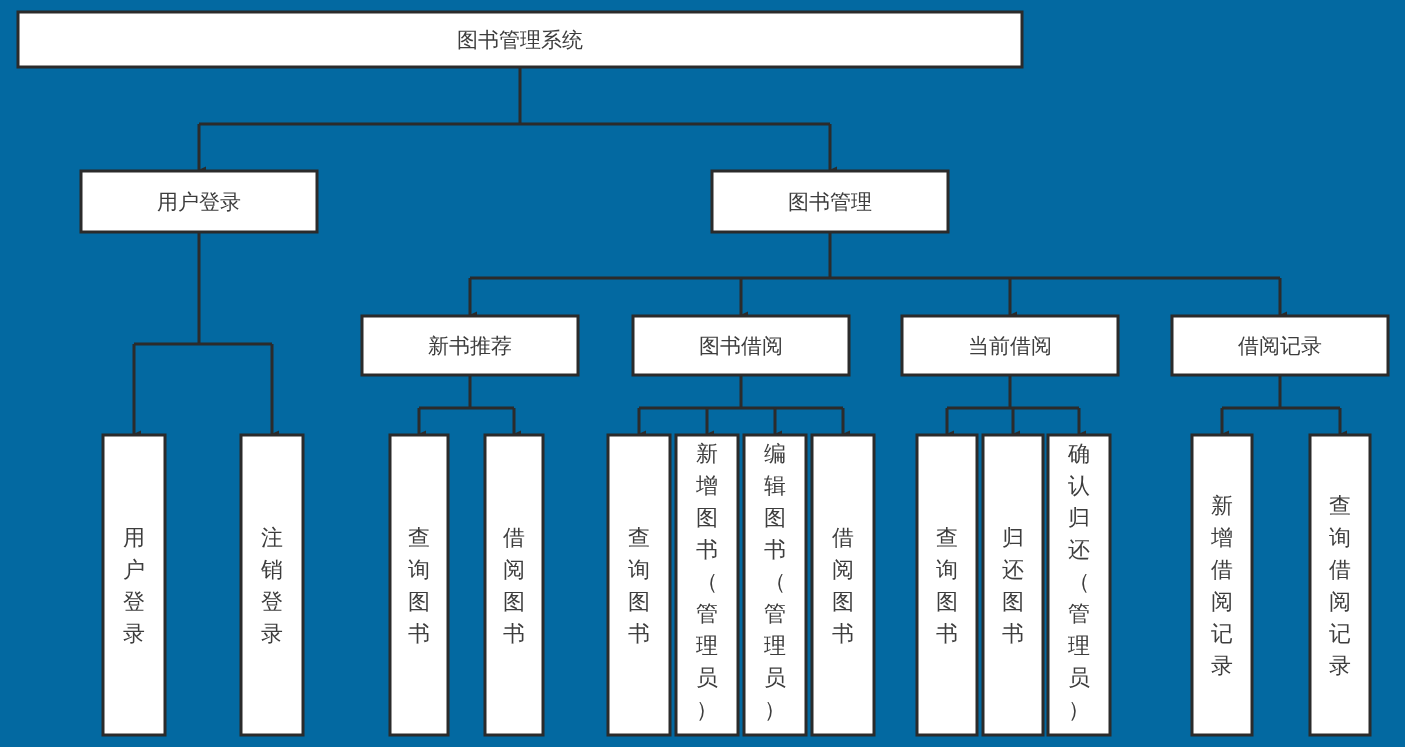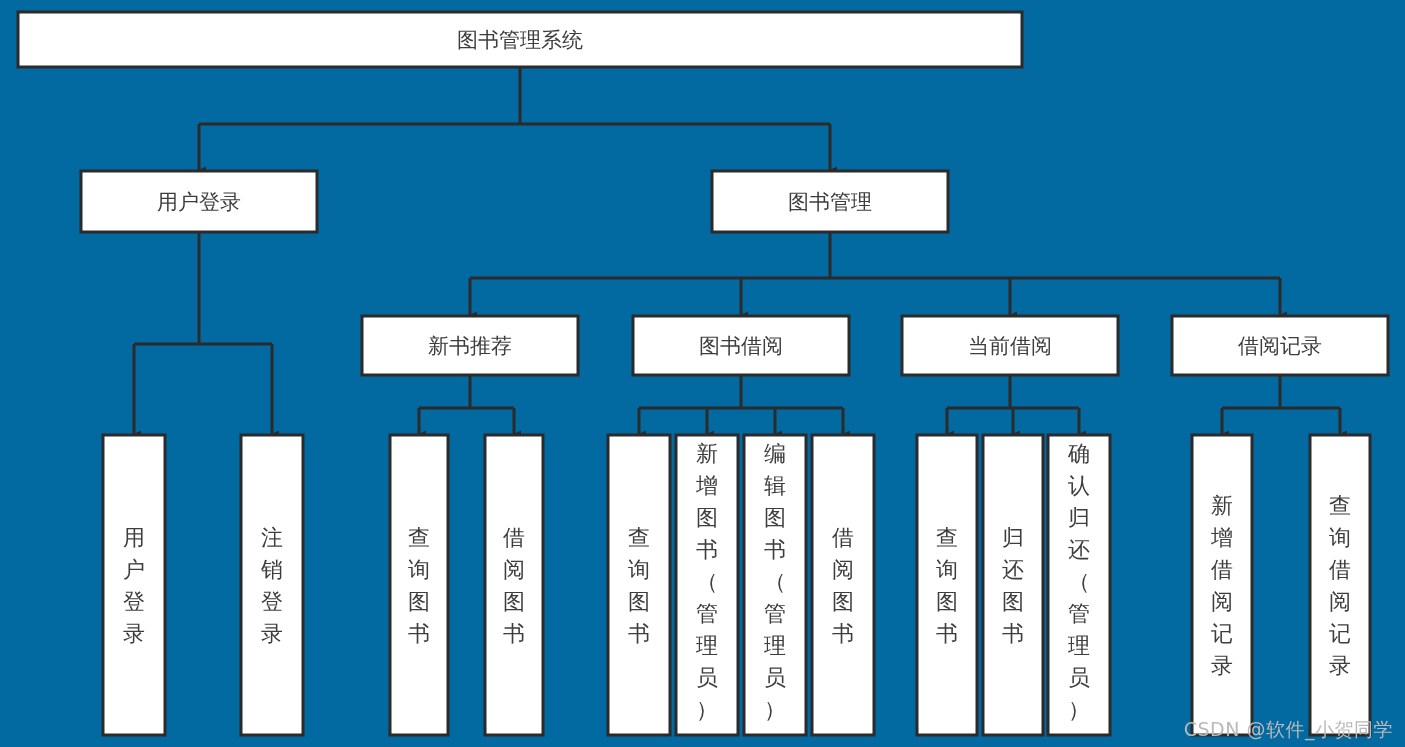--- a/index.html
+++ b/index.html
@@ -182,14 +182,13 @@
           <rect x="1192" y="435" width="60" height="300" class="node-rect"></rect>
           <text x="1222" class="node-label-v"><tspan x="1222" y="513">新</tspan><tspan x="1222" y="545">增</tspan><tspan x="1222" y="577">借</tspan><tspan x="1222" y="609">阅</tspan><tspan x="1222" y="641">记</tspan><tspan x="1222" y="673">录</tspan></text>
         </g>
         <g>
           <rect x="1310" y="435" width="60" height="300" class="node-rect"></rect>
           <text x="1340" class="node-label-v"><tspan x="1340" y="513">查</tspan><tspan x="1340" y="545">询</tspan><tspan x="1340" y="577">借</tspan><tspan x="1340" y="609">阅</tspan><tspan x="1340" y="641">记</tspan><tspan x="1340" y="673">录</tspan></text>
         </g>
       </g>
   </svg>
 
-  <div class="watermark">CSDN @软件_小贺同学</div>
 </div>
 
 </body></html>

